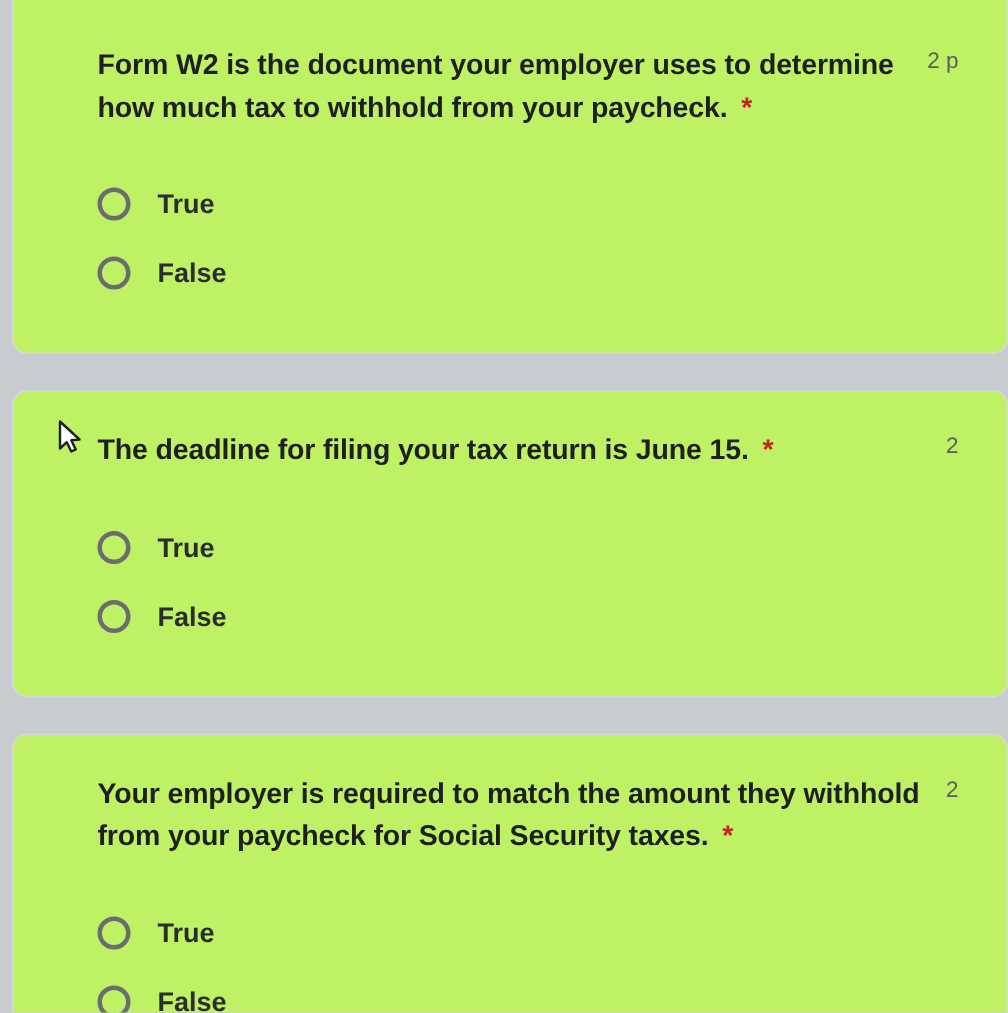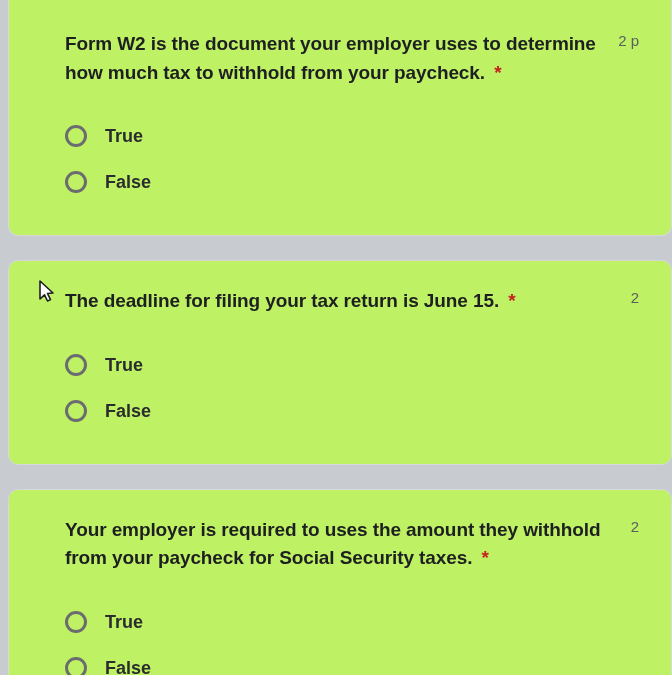--- a/index.html
+++ b/index.html
@@ -123,21 +123,21 @@
     </div>
   </div>
   <svg class="cursor" style="left:28px; top:18px;" width="22" height="26" viewBox="0 0 22 26">
     <path d="M3 2 L3 20 L7.5 15.8 L10.5 22 L13.5 20.6 L10.5 14.5 L16 14 Z" fill="#ffffff" stroke="#1e1f21" stroke-width="1.6" stroke-linejoin="round"></path>
   </svg>
 </div>
 
 <div class="card">
   <div class="qrow">
     <div class="question-text">
-      <span>Your employer is required to uses the amount they withhold from your paycheck for Social Security taxes.</span>
+      <span>Your employer is required to match the amount they withhold from your paycheck for Social Security taxes.</span>
       <span class="required-star">*</span>
     </div>
     <div class="points">2</div>
   </div>
   <div class="options">
     <div class="option">
       <span class="radio"></span>
       <span class="option-label">True</span>
     </div>
     <div class="option">

